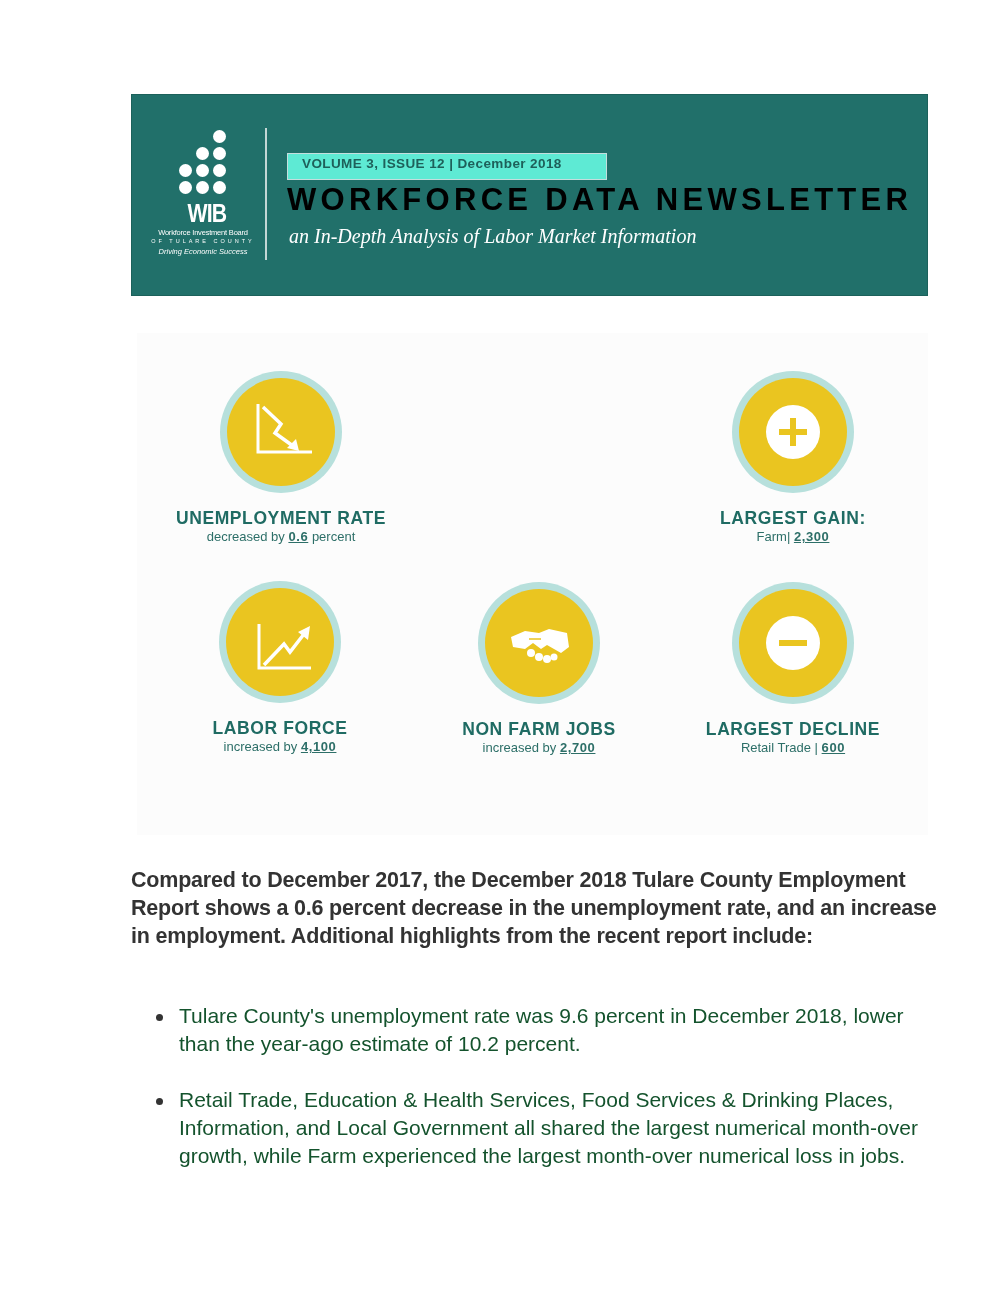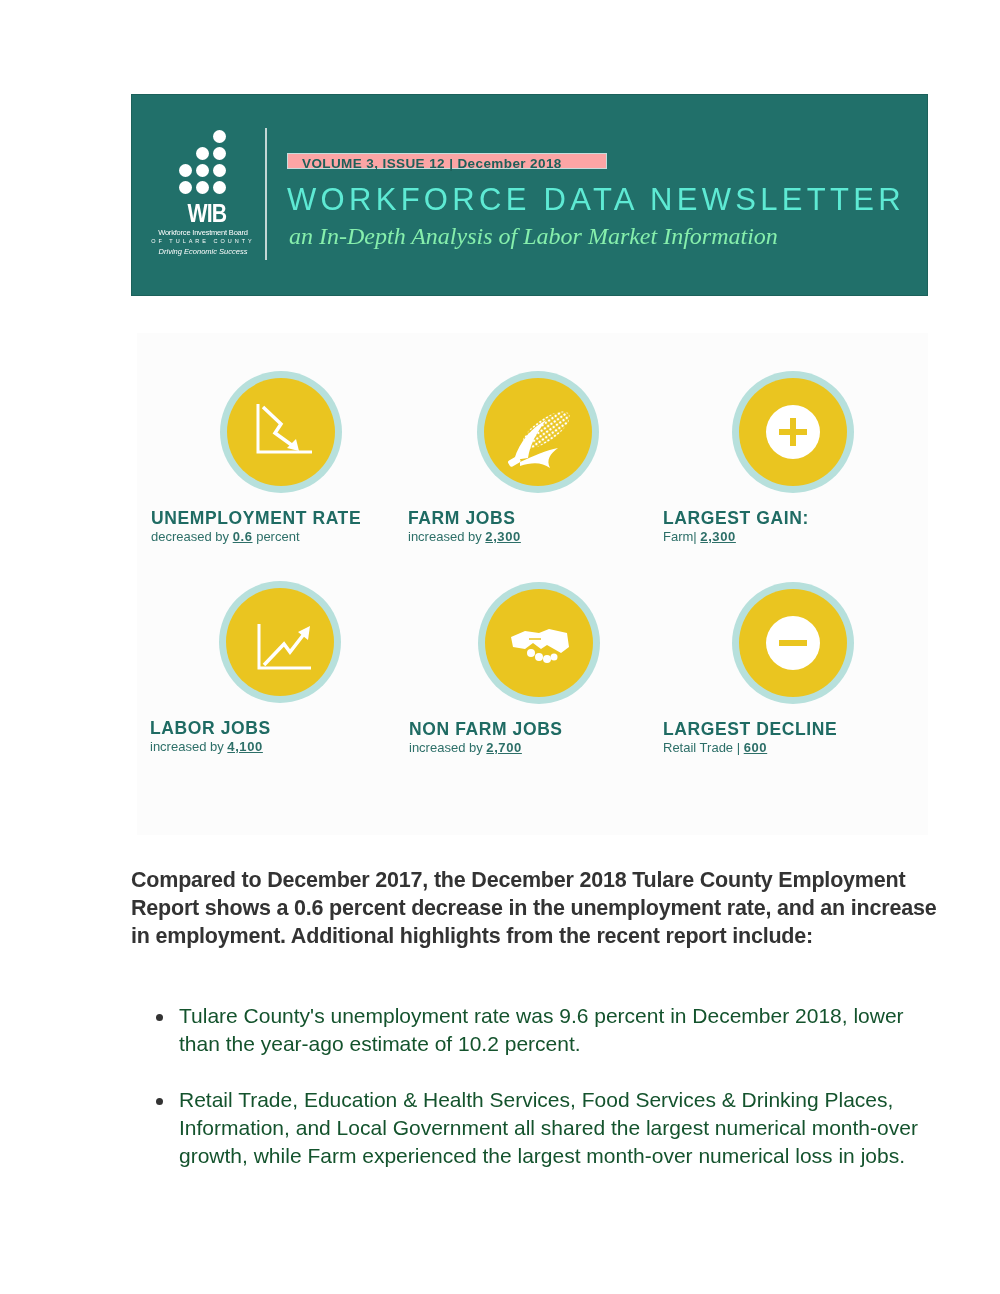--- a/index.html
+++ b/index.html
@@ -8,27 +8,27 @@
   
   .banner { position: absolute; left: 131px; top: 94px; width: 797px; height: 202px; background: #21706a; box-shadow: inset 0 0 0 1px #1c615b; }
   .logo { position: absolute; left: 20px; top: 36px; width: 104px; height: 132px; text-align: center; color: #fff; }
   .dots { position: relative; width: 54px; height: 66px; margin: 0 auto 0 28px; }
   .dot { position: absolute; width: 13px; height: 13px; border-radius: 50%; background: #fff; }
   .wib { font-family: "Liberation Sans", sans-serif; font-weight: bold; font-size: 25px; letter-spacing: -1px; line-height: 26px; margin-top: 4px; margin-left: 8px; transform: scaleX(0.85); }
   .logo-sub1 { font-size: 7.5px; line-height: 9px; margin-top: 2px; letter-spacing: -0.2px; }
   .logo-sub2 { font-size: 5.5px; line-height: 8px; letter-spacing: 3px; }
   .logo-sub3 { font-size: 7.5px; line-height: 10px; font-style: italic; margin-top: 2px; }
   .vdivider { position: absolute; left: 134px; top: 34px; width: 2px; height: 132px; background: #dfe9e7; opacity: 0.85; }
-  .issue-bar { position: absolute; left: 156px; top: 59px; width: 320px; height: 16px; background: #fca5a5; border: 1px solid #c5dedd; box-sizing: border-box; color: #1e605a; font-weight: bold; font-size: 13.5px; line-height: 19px; padding-left: 14px; letter-spacing: 0.4px; white-space: nowrap; }
-  .title { position: absolute; left: 156px; top: 88px; color: #5eead4; font-weight: normal; font-size: 31px; letter-spacing: 4.3px; line-height: 36px; white-space: nowrap; }
-  .subtitle { position: absolute; left: 158px; top: 130px; color: #86efac; font-family: "Liberation Serif", serif; font-style: italic; font-size: 24px; line-height: 24px; white-space: nowrap; }
+  .issue-bar { position: absolute; left: 156px; top: 59px; width: 320px; height: 27px; background: #5eead4; border: 1px solid #c5dedd; box-sizing: border-box; color: #1e605a; font-weight: bold; font-size: 13.5px; line-height: 19px; padding-left: 14px; letter-spacing: 0.4px; white-space: nowrap; }
+  .title { position: absolute; left: 156px; top: 88px; color: #000000; font-weight: bold; font-size: 31px; letter-spacing: 4.3px; line-height: 36px; white-space: nowrap; }
+  .subtitle { position: absolute; left: 158px; top: 130px; color: #ffffff; font-family: "Liberation Serif", serif; font-style: italic; font-size: 20px; line-height: 24px; white-space: nowrap; }
 
   
   .panel { position: absolute; left: 137px; top: 333px; width: 791px; height: 502px; background: #fcfcfc; }
-  .stat { position: absolute; width: 260px; }
+  .stat { position: absolute; width: 260px; text-align: center; }
   .ring { width: 122px; height: 122px; border-radius: 50%; background: #b7e0dc; margin: 0 auto; position: relative; }
   .disc { position: absolute; left: 7px; top: 7px; width: 108px; height: 108px; border-radius: 50%; background: #eac520; }
   .disc svg { position: absolute; left: 0; top: 0; width: 108px; height: 108px; }
   .stat-title { margin-top: 15px; color: #1f6b63; font-weight: bold; font-size: 17.5px; letter-spacing: 0.6px; line-height: 20px; white-space: nowrap; }
   .stat-sub { color: #2d6f68; font-size: 13px; line-height: 18px; white-space: nowrap; }
   .stat-sub b { font-weight: bold; letter-spacing: 0.6px; text-decoration: underline; }
 
   
   .lead { position: absolute; left: 131px; top: 866px; width: 820px; color: #333333; font-weight: bold; font-size: 21.5px; line-height: 28px; letter-spacing: -0.2px; }
   .bullets { position: absolute; left: 131px; top: 1002px; width: 800px; margin: 0; padding: 0; list-style: none; color: #14532d; font-size: 21px; line-height: 28px; }
@@ -71,39 +71,20 @@
         <path d="M31 26 V74 H85" fill="none" stroke="#fff" stroke-width="3"></path>
         <path d="M36 29 L54 46 L48 55 L66 68" fill="none" stroke="#fff" stroke-width="3.5"></path>
         <path d="M72 73 L60 70 L69 61 Z" fill="#fff"></path>
       </svg>
     </div>
       </div>
     <div class="stat-title">UNEMPLOYMENT RATE</div>
     <div class="stat-sub"><span>decreased by </span><b>0.6</b><span> percent</span></div>
   </div>
 
-  <div class="stat" style="left:271px;top:38px">
-    <div class="ring">
-        <div class="disc">
-      <svg viewBox="0 0 108 108">
-        <defs>
-          <pattern id="kern" width="4" height="4" patternUnits="userSpaceOnUse">
-                <circle cx="2" cy="2" r="1.3" fill="#fff"></circle>
-              </pattern>
-        </defs>
-        <ellipse cx="62" cy="52" rx="28" ry="11" transform="rotate(-35 62 52)" fill="url(#kern)"></ellipse>
-        <path d="M30 82 C36 62 48 50 62 42 C52 56 46 66 44 80 Z" fill="#fff"></path>
-        <path d="M36 84 C50 78 62 72 74 70 C66 76 62 82 66 90 C58 84 48 84 36 88 Z" fill="#fff"></path>
-        <rect x="24" y="80" width="12" height="7" rx="2" transform="rotate(-30 30 83)" fill="#fff"></rect>
-      </svg>
-    </div>
-      </div>
-    <div class="stat-title">FARM JOBS</div>
-    <div class="stat-sub"><span>increased by </span><b>2,300</b><span></span></div>
-  </div>
 
   <div class="stat" style="left:526px;top:38px">
     <div class="ring">
         <div class="disc">
       <svg viewBox="0 0 108 108">
         <circle cx="54" cy="54" r="27" fill="#fff"></circle>
         <rect x="51" y="40" width="6" height="28" fill="#eac520"></rect>
         <rect x="40" y="51" width="28" height="6" fill="#eac520"></rect>
       </svg>
     </div>
@@ -115,21 +96,21 @@
   <div class="stat" style="left:13px;top:248px">
     <div class="ring">
         <div class="disc">
       <svg viewBox="0 0 108 108">
         <path d="M33 36 V80 H85" fill="none" stroke="#fff" stroke-width="3"></path>
         <path d="M38 77 L58 56 L64 64 L78 46" fill="none" stroke="#fff" stroke-width="3.5"></path>
         <path d="M84 38 L82 52 L72 44 Z" fill="#fff"></path>
       </svg>
     </div>
       </div>
-    <div class="stat-title">LABOR JOBS</div>
+    <div class="stat-title">LABOR FORCE</div>
     <div class="stat-sub"><span>increased by </span><b>4,100</b><span></span></div>
   </div>
 
   <div class="stat" style="left:272px;top:249px">
     <div class="ring">
         <div class="disc">
       <svg viewBox="0 0 108 108">
         <path d="M26 48 L40 42 L54 44 L64 40 L82 44 L84 58 L76 64 L62 56 L56 60 L48 54 L40 60 L28 58 Z" fill="#fff"></path>
         <circle cx="46" cy="64" r="4" fill="#fff"></circle>
         <circle cx="54" cy="68" r="4" fill="#fff"></circle>

